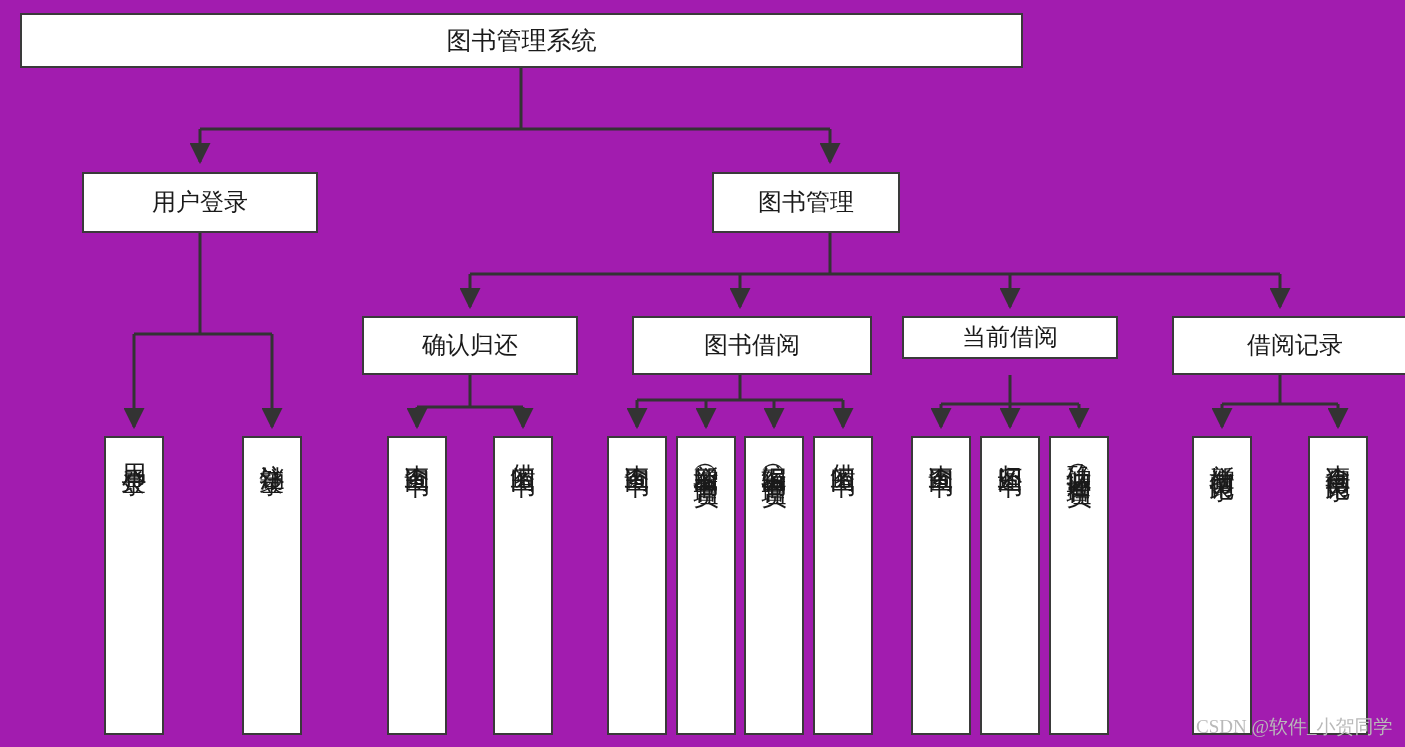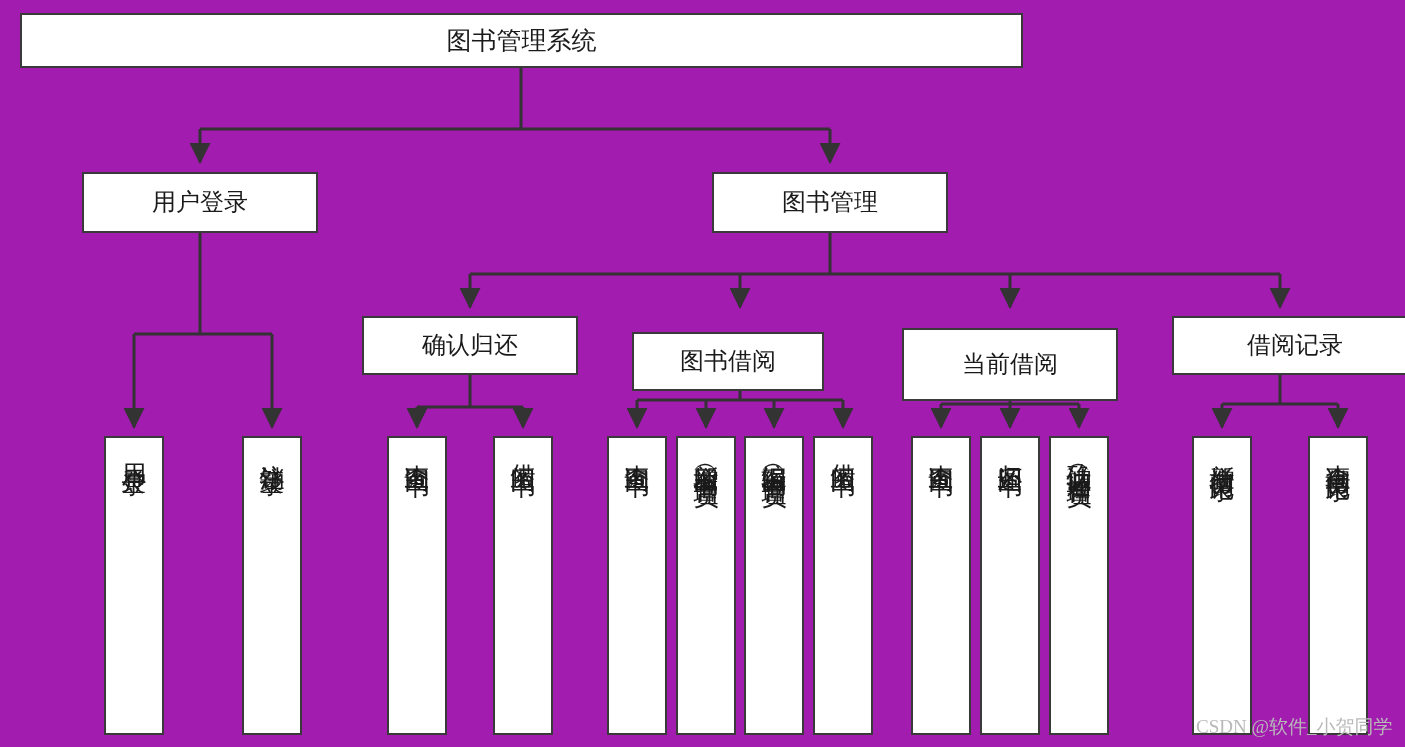--- a/index.html
+++ b/index.html
@@ -128,31 +128,31 @@
     </g>
   </svg>
 
   <div class="node h root" style="left:20px; top:13px; width:1003px; height:55px;">
     <span class="label">图书管理系统</span>
   </div>
 
   <div class="node h" style="left:82px; top:172px; width:236px; height:61px;">
     <span class="label">用户登录</span>
   </div>
-  <div class="node h" style="left:712px; top:172px; width:236px; height:61px;">
+  <div class="node h" style="left:712px; top:172px; width:188px; height:61px;">
     <span class="label">图书管理</span>
   </div>
 
   <div class="node h" style="left:362px; top:316px; width:216px; height:59px;">
     <span class="label">确认归还</span>
   </div>
-  <div class="node h" style="left:632px; top:332px; width:192px; height:59px;">
+  <div class="node h" style="left:632px; top:316px; width:240px; height:59px;">
     <span class="label">图书借阅</span>
   </div>
-  <div class="node h" style="left:902px; top:328px; width:216px; height:73px;">
+  <div class="node h" style="left:902px; top:316px; width:216px; height:43px;">
     <span class="label">当前借阅</span>
   </div>
   <div class="node h" style="left:1172px; top:316px; width:246px; height:59px;">
     <span class="label">借阅记录</span>
   </div>
 
   <div class="node v" style="left:104px; top:436px; width:60px; height:299px;">
     <span class="label">用户登录</span>
   </div>
   <div class="node v" style="left:242px; top:436px; width:60px; height:299px;">

